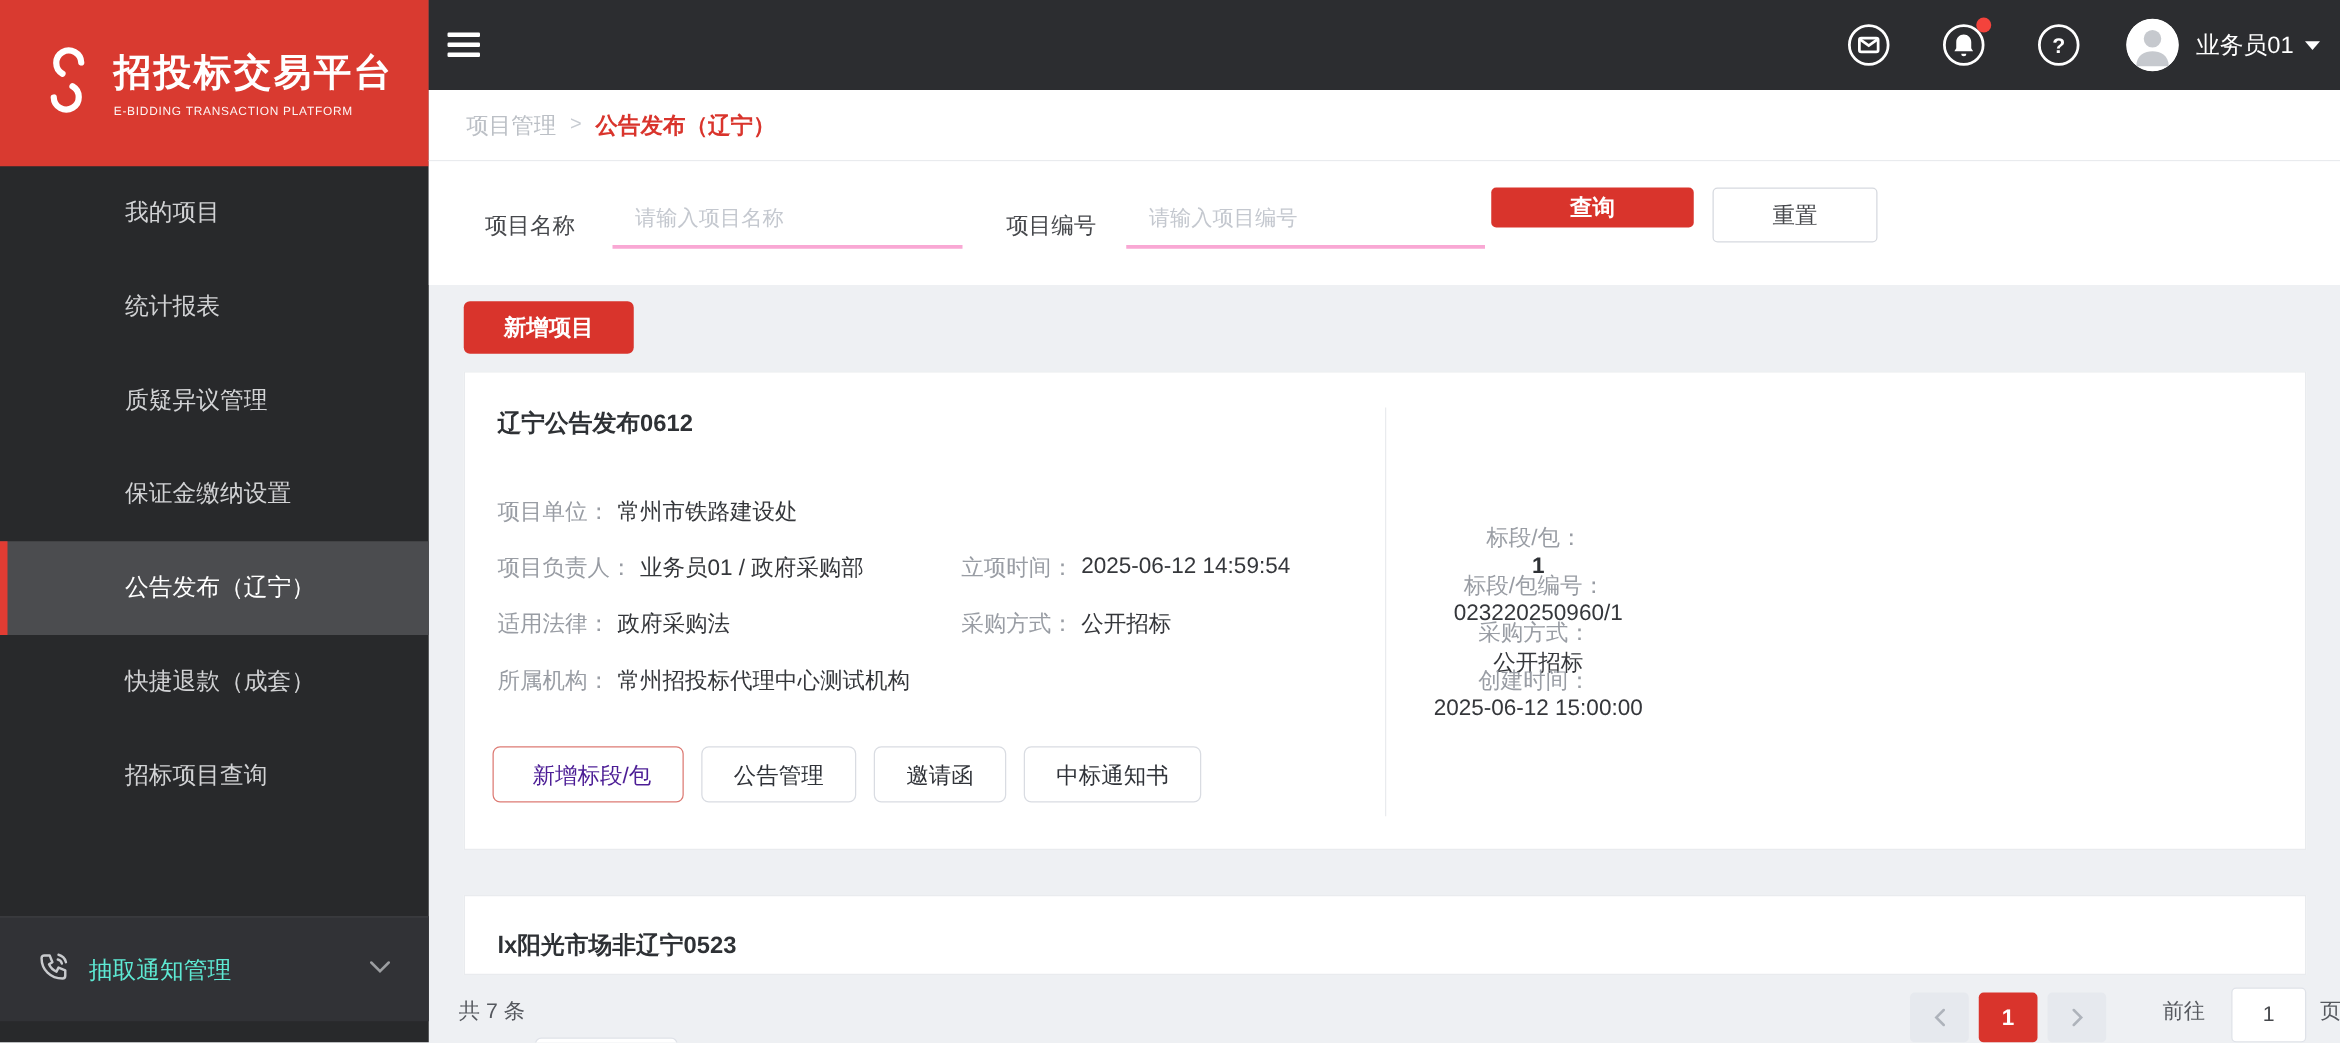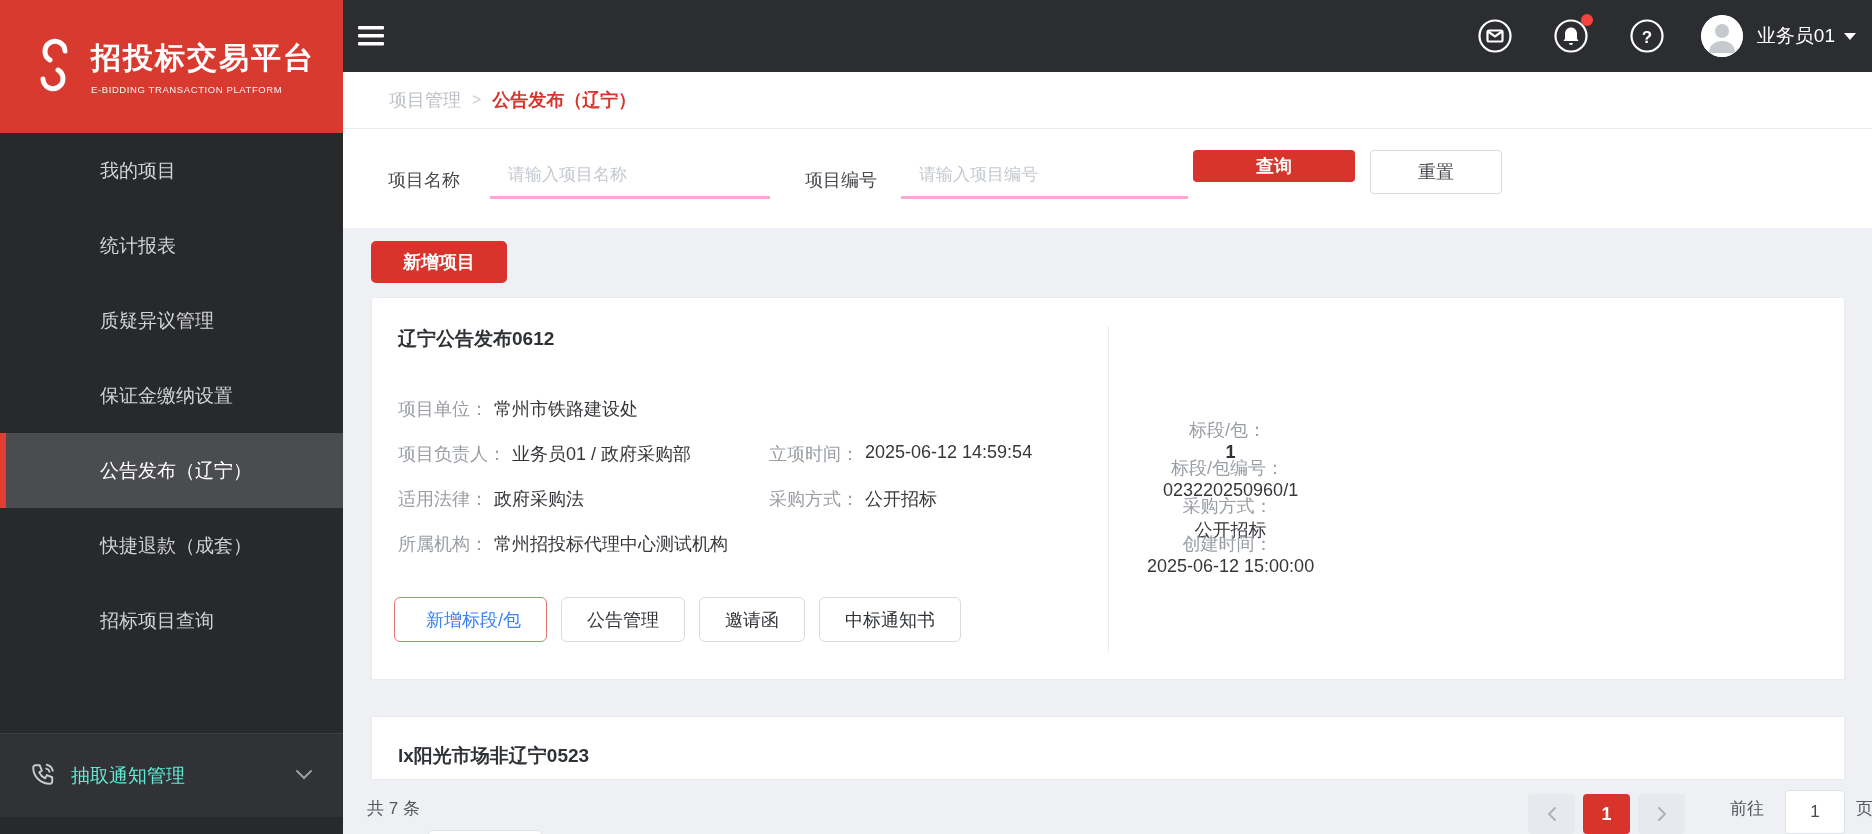--- a/index.html
+++ b/index.html
@@ -27,21 +27,21 @@
   .hamburger { margin-left:14px; cursor:pointer; display:flex; }
   .top-right { margin-left:auto; margin-right:16px; display:flex; align-items:center; }
   .icon-circle { width:36px; height:36px; cursor:pointer; position:relative; }
   .gap40 { margin-left:40px; }
   .badge { position:absolute; right:-4px; top:-4px; width:12px; height:12px; border-radius:50%; background:#f4433c; }
   .avatar { width:42px; height:42px; border-radius:50%; background:#fff; overflow:hidden; margin-left:36px; cursor:pointer; }
   .username { color:#fff; font-size:19px; margin-left:14px; cursor:pointer; white-space:nowrap; }
   .caret { width:0; height:0; border-left:6px solid transparent; border-right:6px solid transparent; border-top:7px solid #fff; margin-left:9px; cursor:pointer; }
   
   .breadcrumb-bar { position:absolute; left:343px; top:72px; width:1529px; height:57px; background:#fff; border-bottom:1px solid #e9ebee; display:flex; align-items:center; padding-left:30px; font-size:18px; }
-  .bc-parent { color:#bcc0c6; cursor:pointer;margin-left:16px; }
+  .bc-parent { color:#bcc0c6; cursor:pointer; }
   .bc-sep { color:#c8ccd2; margin:0 11px; font-size:16px; }
   .bc-current { color:#d9342c; font-weight:bold; }
   
   .filter-bar { position:absolute; left:343px; top:129px; width:1529px; height:99px; background:#fff; }
   .f-label { position:absolute; font-size:18px; color:#46484c; top:39px; }
   .f-label.l1 { left:45px; } .f-label.l2 { left:462px; }
   .f-input { position:absolute; top:24px; height:46px; border:none; border-bottom:3px solid #f9a8d4; background:transparent; outline:none; font-size:17px; color:#333; padding:0 18px; font-family:inherit; }
   .f-input::placeholder { color:#c4c8cf; }
   .f-input.i1 { left:147px; width:280px; }
   .f-input.i2 { left:558px; width:287px; }
@@ -54,21 +54,21 @@
   .card1 { top:297px; height:383px; }
   .card-title { position:absolute; left:26px; top:28px; font-size:19px; font-weight:bold; color:#2e3135; white-space:nowrap; }
   .fields { position:absolute; left:26px; top:88px; font-size:18px; }
   .frow { height:45px; display:flex; align-items:center; }
   .cell1 { width:371px; flex-shrink:0; display:flex; }
   .cell2 { display:flex; }
   .fl { color:#999da4; white-space:nowrap; }
   .fv { color:#35373b; white-space:nowrap; margin-left:6px; }
   .actions { position:absolute; left:22px; top:299px; display:flex; gap:14px; }
   .act-btn { height:45px; padding:0 25px; font-size:18px; background:#fff; border:1px solid #d9dce2; border-radius:6px; color:#303339; white-space:nowrap; }
-  .act-btn.danger { color:#3b82f6; border-color:#dd7b74;padding-left:31px; }
+  .act-btn.danger { color:#4c1d95; border-color:#dd7b74;padding-left:31px; }
   .v-divider { position:absolute; left:736px; top:28px; width:1px; height:327px; background:#e9ebee; }
   .right-fields { position:absolute; left:769px; top:120px; font-size:18px; }
   .rrow { height:38px; display:flex; align-items:center;flex-direction:column; }
   .rv-bold { font-weight:bold; color:#2e3135; }
   .card2 { top:716px; height:64px; overflow:hidden; }
   .card2 .card-title { top:26px; }
   
   .pagination { position:absolute; left:343px; top:780px; width:1529px; height:54px; font-size:17px; color:#55585e; }
   .pg-total { position:absolute; left:24px; top:17px; white-space:nowrap; }
   .size-select { position:absolute; left:85px; top:10px; width:114px; height:44px; background:#fff; border:1px solid #dfe2e8; border-radius:5px; display:flex; align-items:center; padding-left:16px; color:#46484c; cursor:pointer;margin-top:40px; }

